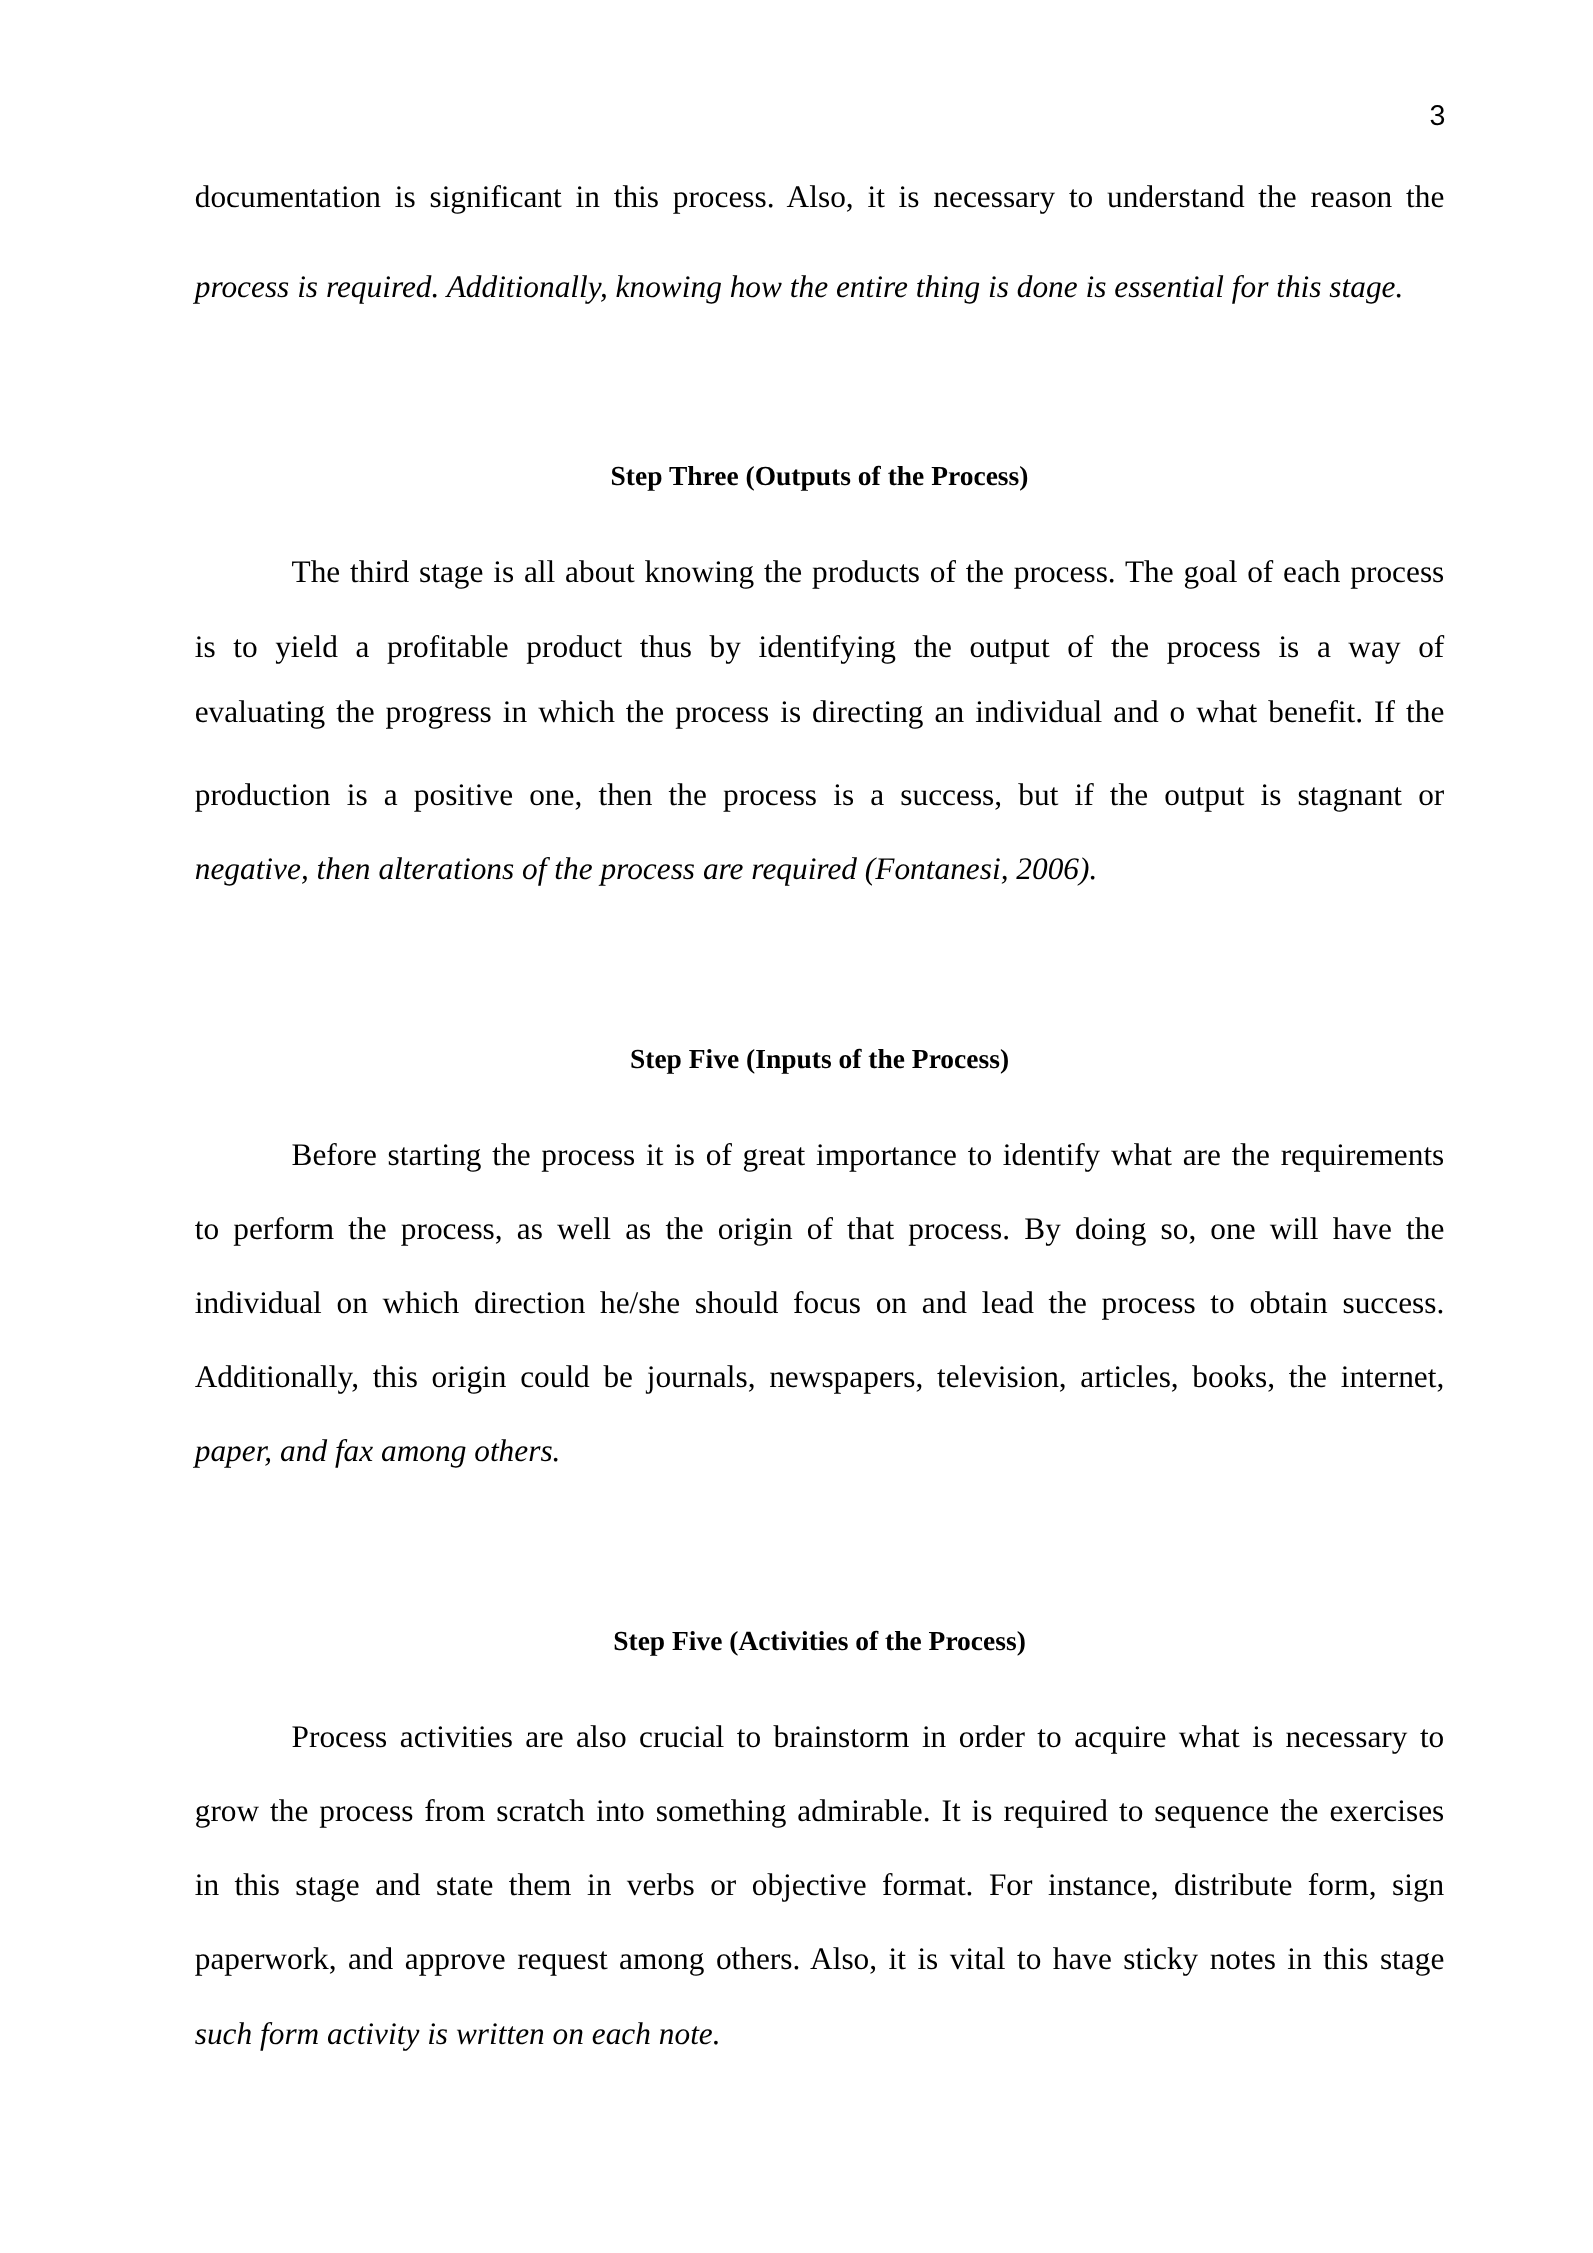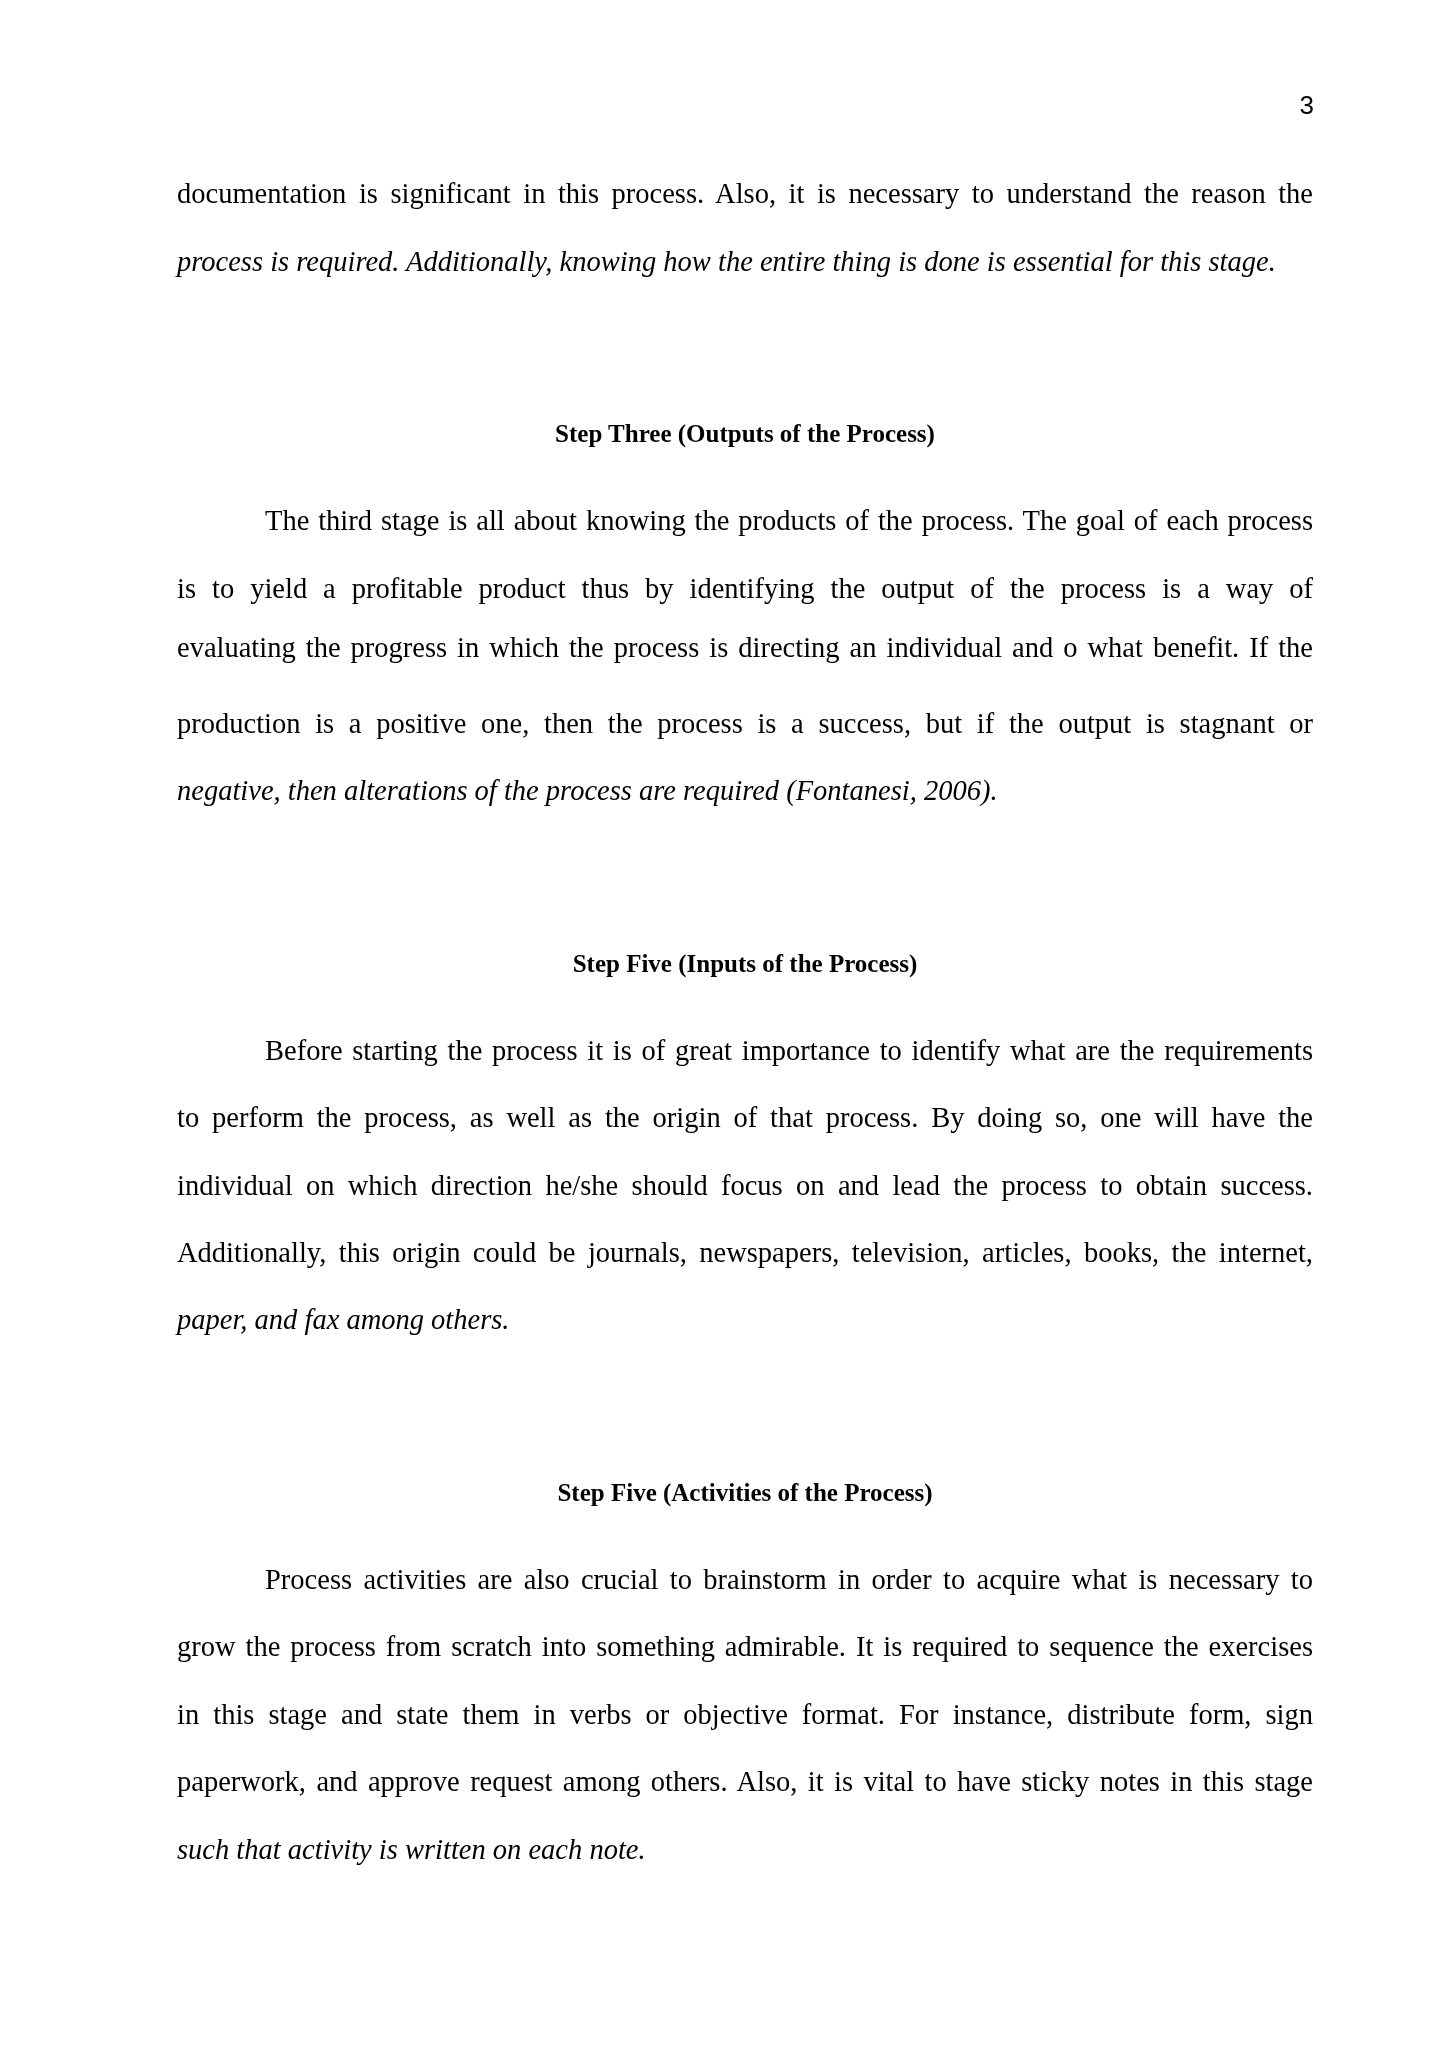--- a/index.html
+++ b/index.html
@@ -12,21 +12,21 @@
   .indent { padding-left: 88px; box-sizing: border-box; }
   .heading { position: absolute; left: 177px; width: 1136px; text-align: center; font-weight: bold; font-size: 25px; line-height: 36px; }
 </style>
 </head>
 <body>
 
 <div class="page">
   <div class="page-number">3</div>
 
   <div>
-    <div class="line just" style="top:176px">documentation is significant in this process. Also, it is necessary to understand the reason the</div>
+    <div class="line just" style="top:162px">documentation is significant in this process. Also, it is necessary to understand the reason the</div>
     <div class="line last" style="top:244px">process is required. Additionally, knowing how the entire thing is done is essential for this stage.</div>
   </div>
 
   <div>
     <div class="heading" style="top:416px">Step Three (Outputs of the Process)</div>
     <div class="line just indent" style="top:503px">The third stage is all about knowing the products of the process. The goal of each process</div>
     <div class="line just" style="top:571px">is to yield a profitable product thus by identifying the output of the process is a way of</div>
     <div class="line just" style="top:630px">evaluating the progress in which the process is directing an individual and o what benefit. If the</div>
     <div class="line just" style="top:706px">production is a positive one, then the process is a success, but if the output is stagnant or</div>
     <div class="line last" style="top:773px">negative, then alterations of the process are required (Fontanesi, 2006).</div>
@@ -40,15 +40,15 @@
     <div class="line just" style="top:1235px">Additionally, this origin could be journals, newspapers, television, articles, books, the internet,</div>
     <div class="line last" style="top:1302px">paper, and fax among others.</div>
   </div>
 
   <div>
     <div class="heading" style="top:1475px">Step Five (Activities of the Process)</div>
     <div class="line just indent" style="top:1562px">Process activities are also crucial to brainstorm in order to acquire what is necessary to</div>
     <div class="line just" style="top:1629px">grow the process from scratch into something admirable. It is required to sequence the exercises</div>
     <div class="line just" style="top:1697px">in this stage and state them in verbs or objective format. For instance, distribute form, sign</div>
     <div class="line just" style="top:1764px">paperwork, and approve request among others. Also, it is vital to have sticky notes in this stage</div>
-    <div class="line last" style="top:1832px">such that activity is written on each note.</div>
+    <div class="line last" style="top:1832px">such form activity is written on each note.</div>
   </div>
 </div>
 
 </body></html>

